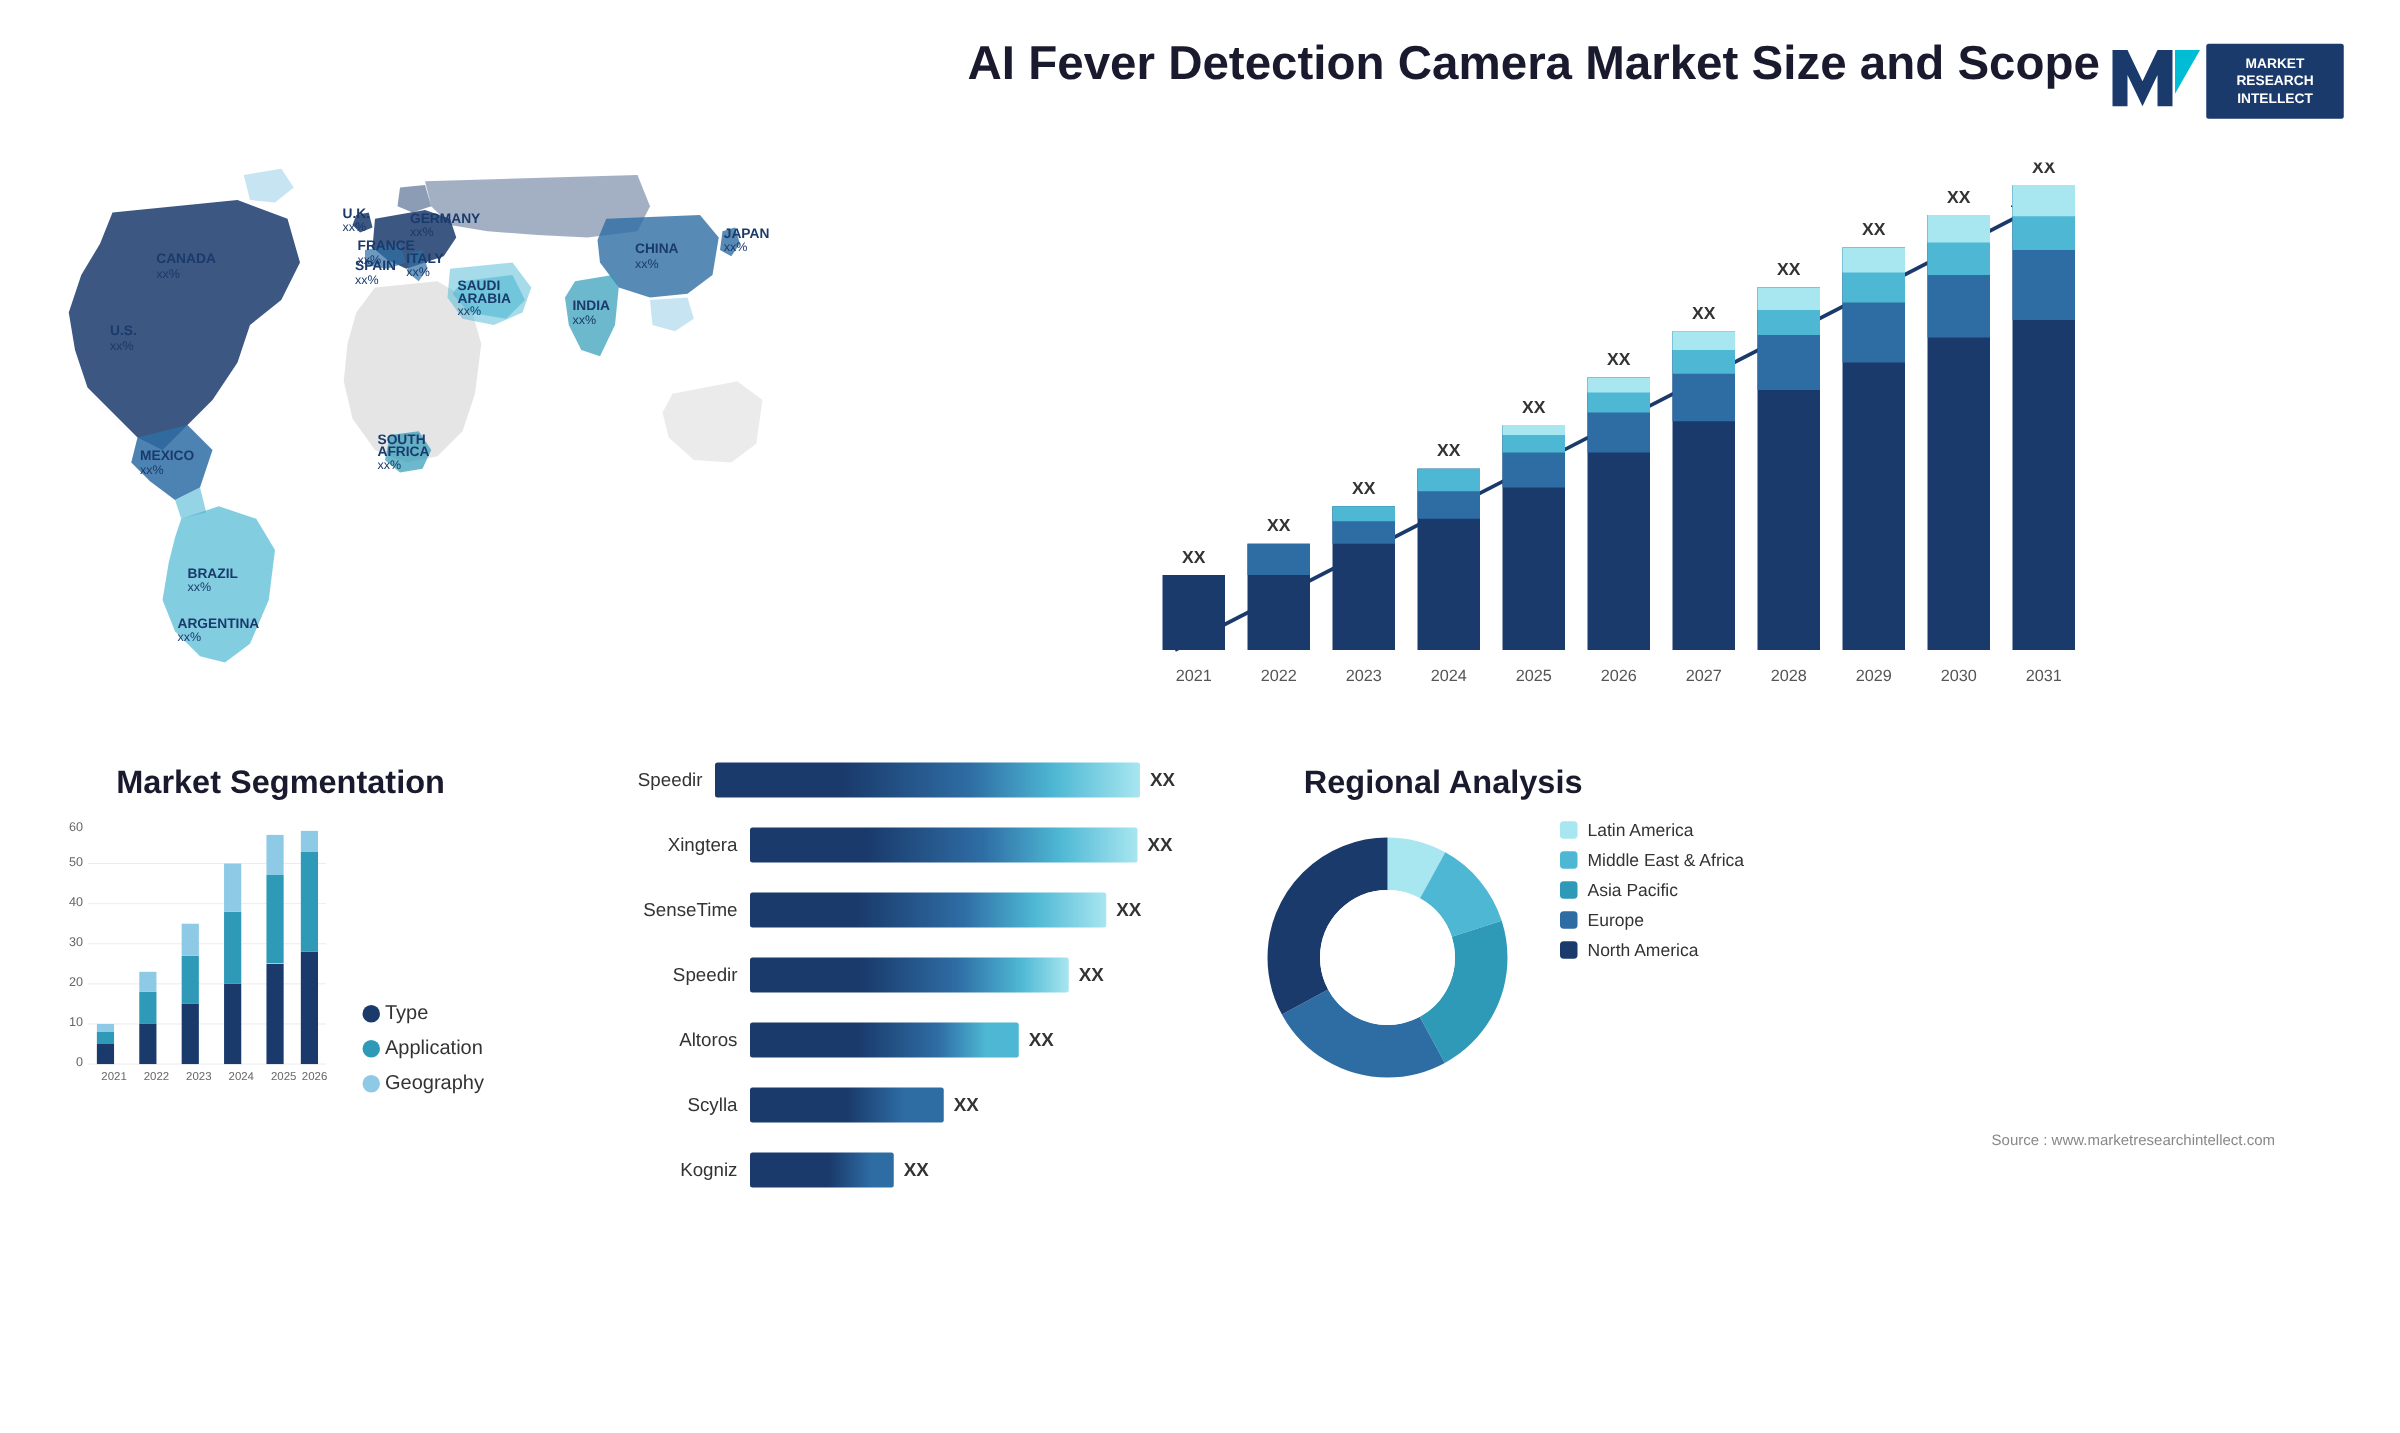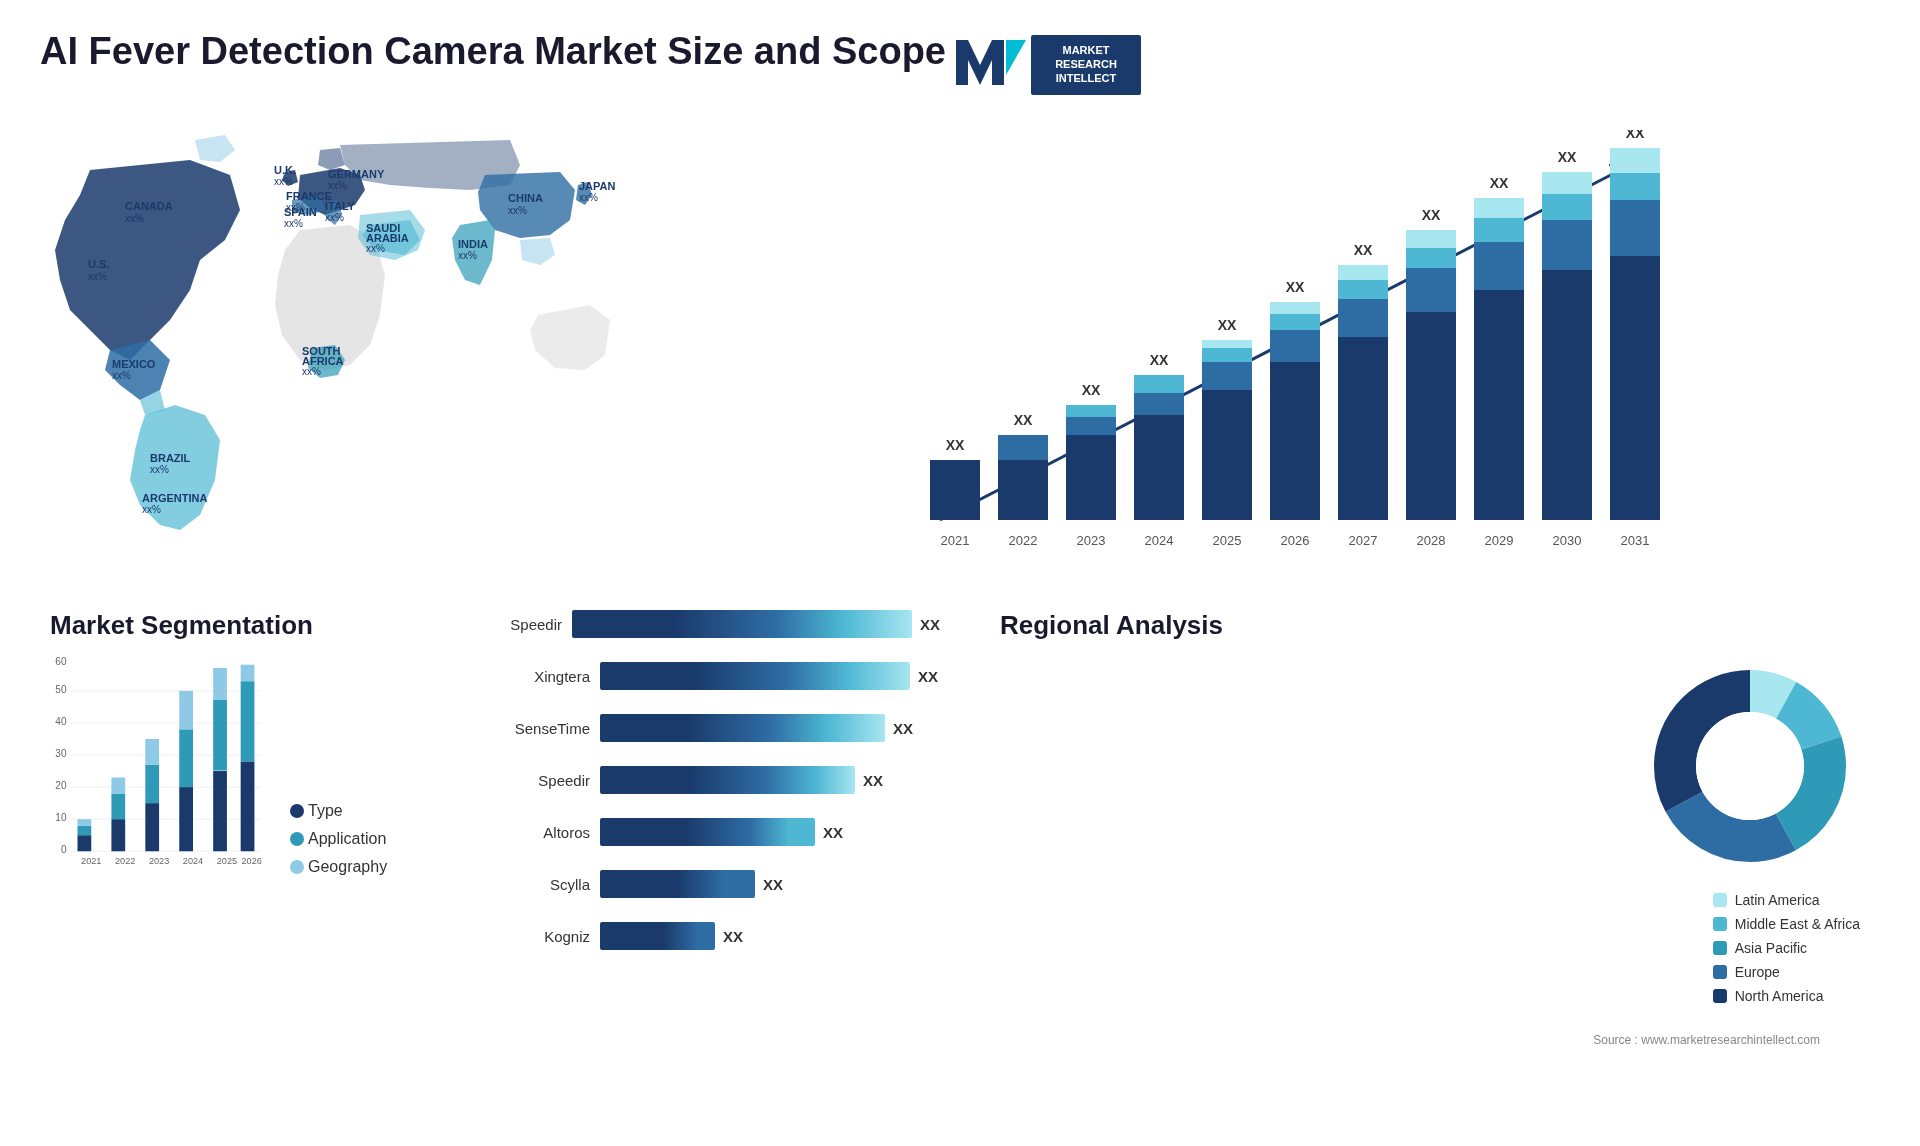--- a/index.html
+++ b/index.html
@@ -8,21 +8,21 @@
       height: 1146px;
       background: #ffffff;
       font-family: Arial, sans-serif;
       overflow: hidden;
       position: relative;
     }
 
     
     .header {
       display: flex;
-      justify-content: flex-start;
+      justify-content: flex-end;
       align-items: flex-start;
       padding: 30px 40px 10px 40px;
     }
     .page-title {
       font-size: 38px;
       font-weight: 700;
       color: #1a1a2e;
     }
     .logo-area {
       display: flex;
@@ -67,20 +67,21 @@
 
     
     .market-seg-section {
       padding: 10px;
     }
     .section-title {
       font-size: 26px;
       font-weight: 700;
       color: #1a1a2e;
       margin-bottom: 15px;
+      margin-left: 43px;
     }
 
     
     .key-players-section {
       padding: 10px 20px;
     }
 
     
     .regional-section {
       padding: 10px 20px;
@@ -149,23 +150,22 @@
     }
     .player-val {
       font-size: 15px;
       font-weight: 600;
       color: #333;
     }
 
     
     .donut-container {
       display: flex;
-      align-items: flex-end;
-      gap: 16px;
-      flex-direction: column;
+      align-items: flex-start;
+      gap: 28px;
     }
     .donut-svg {
       width: 220px;
       height: 220px;
     }
     .donut-legend {
       display: flex;
       flex-direction: column;
       gap: 8px;
     }

